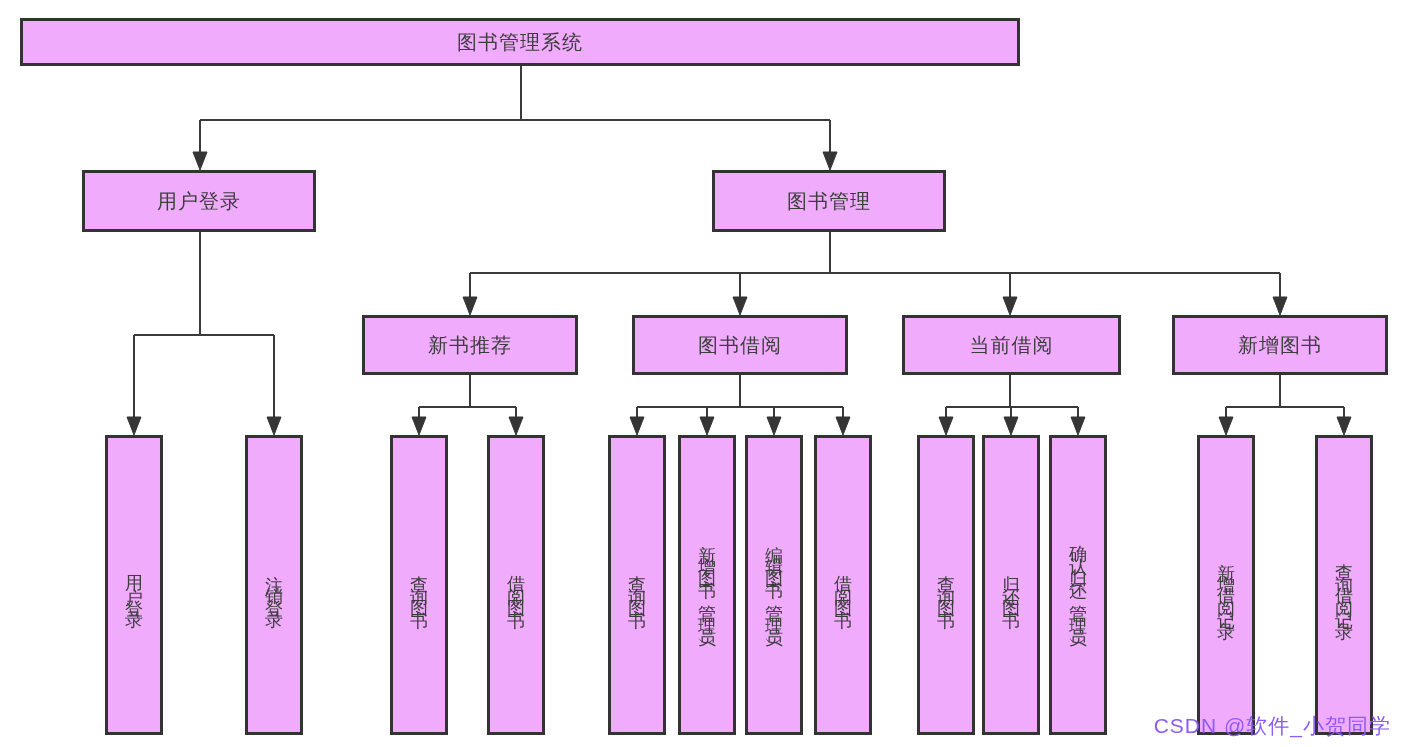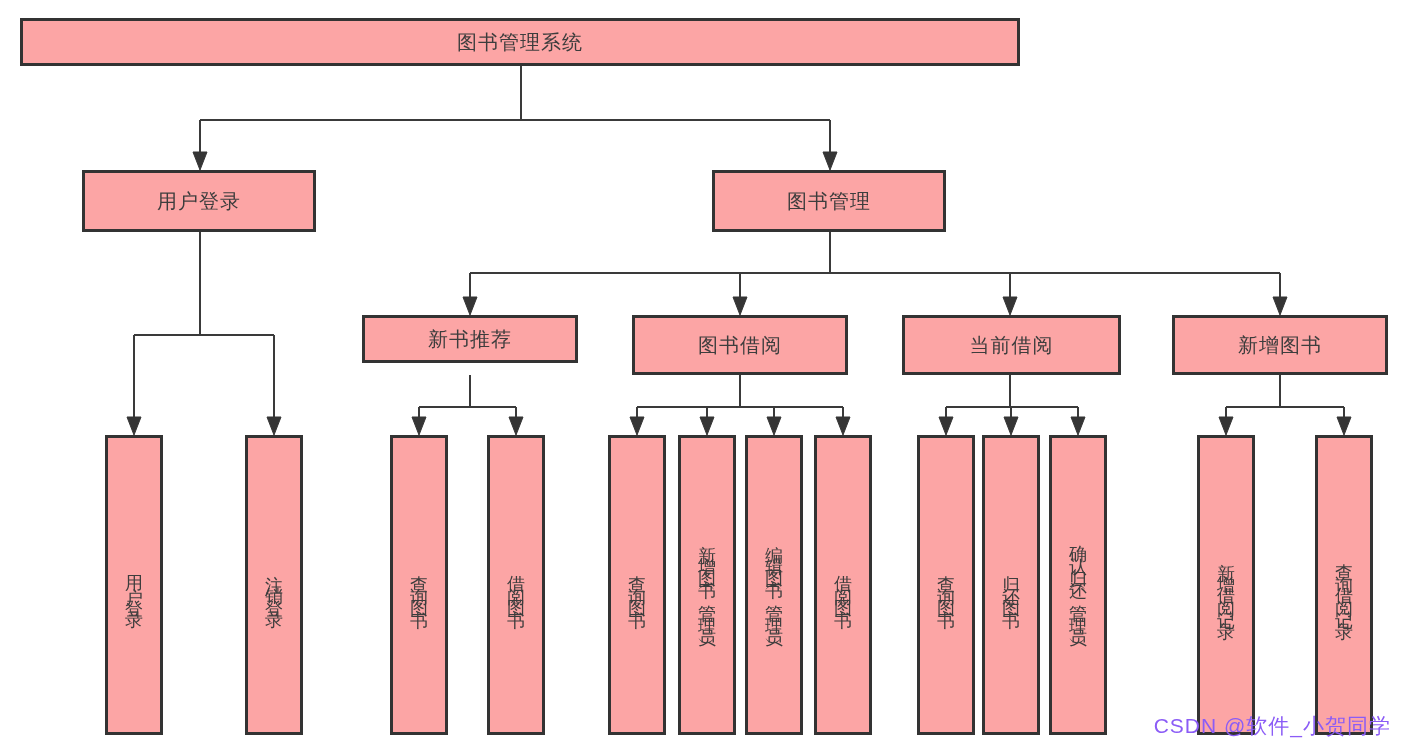--- a/index.html
+++ b/index.html
@@ -9,21 +9,21 @@
     height: 747px;
     background: #ffffff;
     font-family: "Liberation Sans", sans-serif;
     overflow: hidden;
   }
   svg.wires { position: absolute; left: 0; top: 0; width: 1405px; height: 747px; }
   svg.wires path { stroke: #3a3a3a; stroke-width: 2; fill: none; }
   svg.wires polygon { fill: #353535; stroke: #353535; }
   .node {
     position: absolute;
-    background: #fca5a5;
+    background: #f0abfc;
     border: 3px solid #333333;
     box-sizing: border-box;
     display: flex;
     align-items: center;
     justify-content: center;
     color: #3d3d3d;
   }
   .h-label { font-size: 20px; letter-spacing: 1px; white-space: nowrap; }
   .leaf span {
     writing-mode: vertical-rl;
@@ -83,21 +83,21 @@
       <polygon points="1219,417 1233,417 1226,435"></polygon>
       <polygon points="1337,417 1351,417 1344,435"></polygon>
     </g>
   </svg>
 
   <div class="node h-label" style="left:20px; top:18px; width:1000px; height:48px;">图书管理系统</div>
 
   <div class="node h-label" style="left:82px; top:170px; width:234px; height:62px;">用户登录</div>
   <div class="node h-label" style="left:712px; top:170px; width:234px; height:62px;">图书管理</div>
 
-  <div class="node h-label" style="left:362px; top:315px; width:216px; height:48px;">新书推荐</div>
+  <div class="node h-label" style="left:362px; top:315px; width:216px; height:60px;">新书推荐</div>
   <div class="node h-label" style="left:632px; top:315px; width:216px; height:60px;text-align:center;">图书借阅</div>
   <div class="node h-label" style="left:902px; top:315px; width:219px; height:60px;">当前借阅</div>
   <div class="node h-label" style="left:1172px; top:315px; width:216px; height:60px;">新增图书</div>
 
   <div class="node leaf" style="left:105px; top:435px; width:58px; height:300px;">
     <span>用户登录</span>
   </div>
   <div class="node leaf" style="left:245px; top:435px; width:58px; height:300px;">
     <span>注销登录</span>
   </div>

